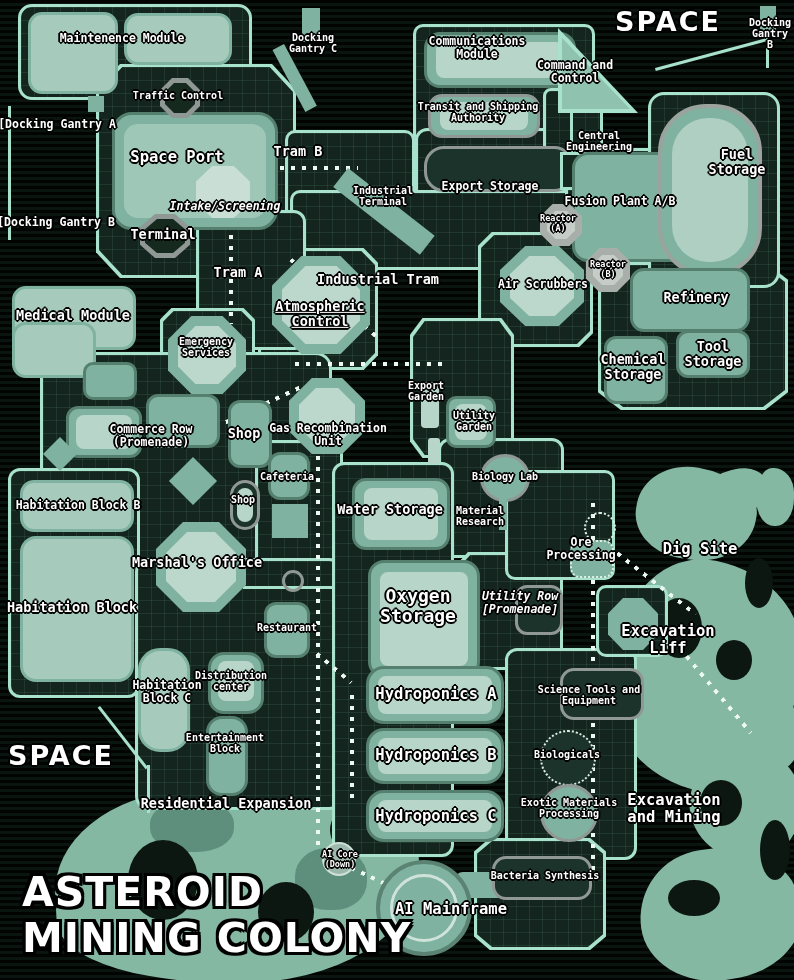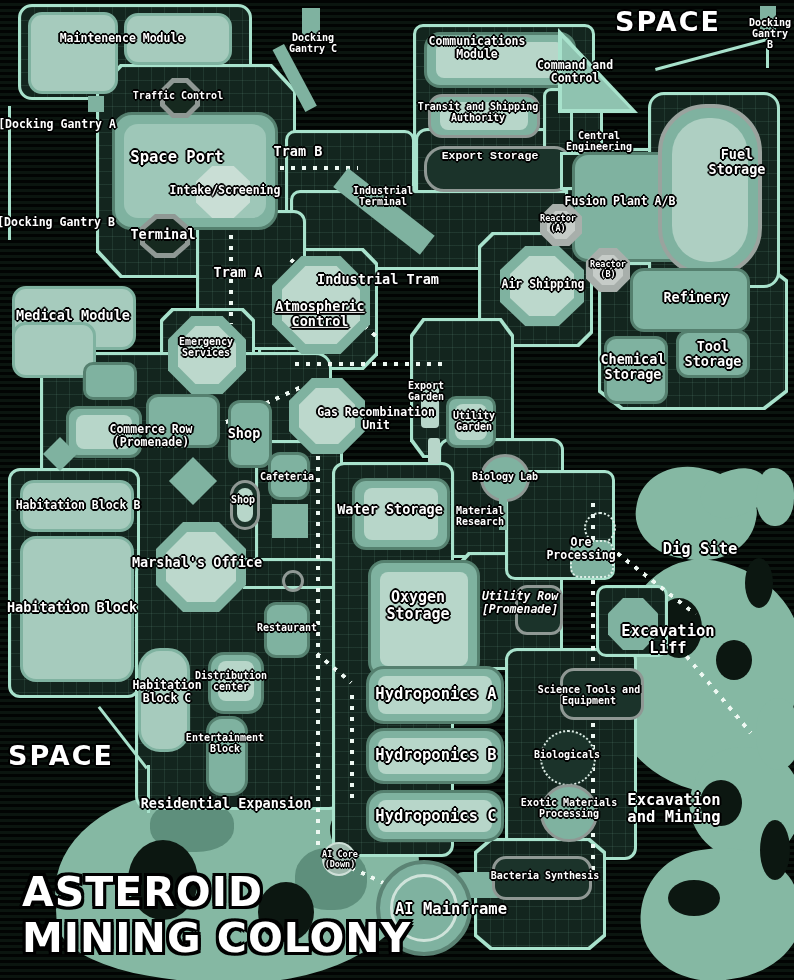--- a/index.html
+++ b/index.html
@@ -44,21 +44,21 @@
   .line{position:absolute;background:#a8e2cc;}
   .sage{position:absolute;background:#7fb2a0;}
   .doth{position:absolute;height:4px;background-image:repeating-linear-gradient(90deg,#eef8f2 0 4px,transparent 4px 11px);}
   .dotv{position:absolute;width:4px;background-image:repeating-linear-gradient(180deg,#eef8f2 0 4px,transparent 4px 11px);}
   .dotcirc{position:absolute;border:2px dotted #dfeee7;border-radius:50%;}
   
   .lbl{position:absolute;transform:translate(-50%,-50%);color:#fff;font-weight:bold;
     text-align:center;white-space:pre-line;line-height:1.12;z-index:60;
     text-shadow:-1px -1px 0 #000,1px -1px 0 #000,-1px 1px 0 #000,1px 1px 0 #000,
                 -2px 0 0 #000,2px 0 0 #000,0 2px 0 #000,0 -2px 0 #000;}
-  .xs{font-size:8.5px}.sm{font-size:10px}.s{font-size:11.5px}.m{font-size:13.5px}.l{font-size:15.5px}.xl{font-size:15px}
+  .xs{font-size:8.5px}.sm{font-size:10px}.s{font-size:11.5px}.m{font-size:13.5px}.l{font-size:15.5px}.xl{font-size:18px}
   .space-lbl{font-family:"DejaVu Sans","Liberation Sans",sans-serif;font-weight:bold;font-size:27px;letter-spacing:2px;}
   .title-line{position:absolute;color:#fff;font-family:"DejaVu Sans","Liberation Sans",sans-serif;
     font-weight:bold;font-size:41px;letter-spacing:1px;z-index:70;line-height:1.0;
     text-shadow:-3px -3px 0 #000,3px -3px 0 #000,-3px 3px 0 #000,3px 3px 0 #000,
                 -3px 0 0 #000,3px 0 0 #000,0 3px 0 #000,0 -3px 0 #000;}
 </style>
 </head>
 <body>
 
 <div id="canvas">
@@ -295,47 +295,47 @@
   <div class="lbl sm" style="left:178px;top:96px;">Traffic Control</div>
   <div class="lbl sm" style="left:478px;top:112px;">Transit and Shipping
 Authority</div>
   <div class="lbl s" style="left:57px;top:124px;">[Docking Gantry A</div>
   <div class="lbl sm" style="left:599px;top:141px;">Central
 Engineering</div>
   <div class="lbl m" style="left:298px;top:152px;">Tram B</div>
   <div class="lbl l" style="left:177px;top:158px;">Space Port</div>
   <div class="lbl m" style="left:737px;top:162px;">Fuel
 Storage</div>
-  <div class="lbl s" style="left:490px;top:156px;font-family:Liberation Mono, monospace;">Export Storage</div>
-  <div class="lbl s" style="left:225px;top:190px;">Intake/Screening</div>
+  <div class="lbl s" style="left:490px;top:186px;">Export Storage</div>
+  <div class="lbl s" style="left:225px;top:206px;font-style:italic;">Intake/Screening</div>
   <div class="lbl sm" style="left:383px;top:196px;">Industrial
 Terminal</div>
   <div class="lbl s" style="left:620px;top:201px;">Fusion Plant A/B</div>
   <div class="lbl s" style="left:56px;top:222px;">[Docking Gantry B</div>
   <div class="lbl xs" style="left:558px;top:224px;">Reactor
 (A)</div>
   <div class="lbl m" style="left:163px;top:235px;">Terminal</div>
   <div class="lbl m" style="left:378px;top:240px;margin-top:40px;">Industrial Tram</div>
   <div class="lbl xs" style="left:608px;top:270px;">Reactor
 (B)</div>
   <div class="lbl m" style="left:238px;top:273px;">Tram A</div>
-  <div class="lbl s" style="left:543px;top:284px;">Air Shipping</div>
+  <div class="lbl s" style="left:543px;top:284px;">Air Scrubbers</div>
   <div class="lbl m" style="left:696px;top:298px;">Refinery</div>
   <div class="lbl m" style="left:320px;top:314px;text-decoration:underline;">Atmospheric
 Control</div>
   <div class="lbl m" style="left:73px;top:316px;">Medical Module</div>
   <div class="lbl sm" style="left:206px;top:347px;">Emergency
 Services</div>
   <div class="lbl m" style="left:713px;top:354px;">Tool
 Storage</div>
   <div class="lbl m" style="left:633px;top:367px;">Chemical
 Storage</div>
   <div class="lbl sm" style="left:426px;top:391px;">Export
 Garden</div>
-  <div class="lbl s" style="left:328px;top:419px;margin-left:48px;">Gas Recombination
+  <div class="lbl s" style="left:328px;top:435px;">Gas Recombination
 Unit</div>
   <div class="lbl sm" style="left:474px;top:421px;">Utility
 Garden</div>
   <div class="lbl m" style="left:244px;top:434px;">Shop</div>
   <div class="lbl s" style="left:151px;top:436px;">Commerce Row
 (Promenade)</div>
   <div class="lbl sm" style="left:287px;top:477px;">Cafeteria</div>
   <div class="lbl sm" style="left:505px;top:477px;">Biology Lab</div>
   <div class="lbl sm" style="left:243px;top:500px;">Shop</div>
   <div class="lbl s" style="left:78px;top:505px;">Habitation Block B</div>

